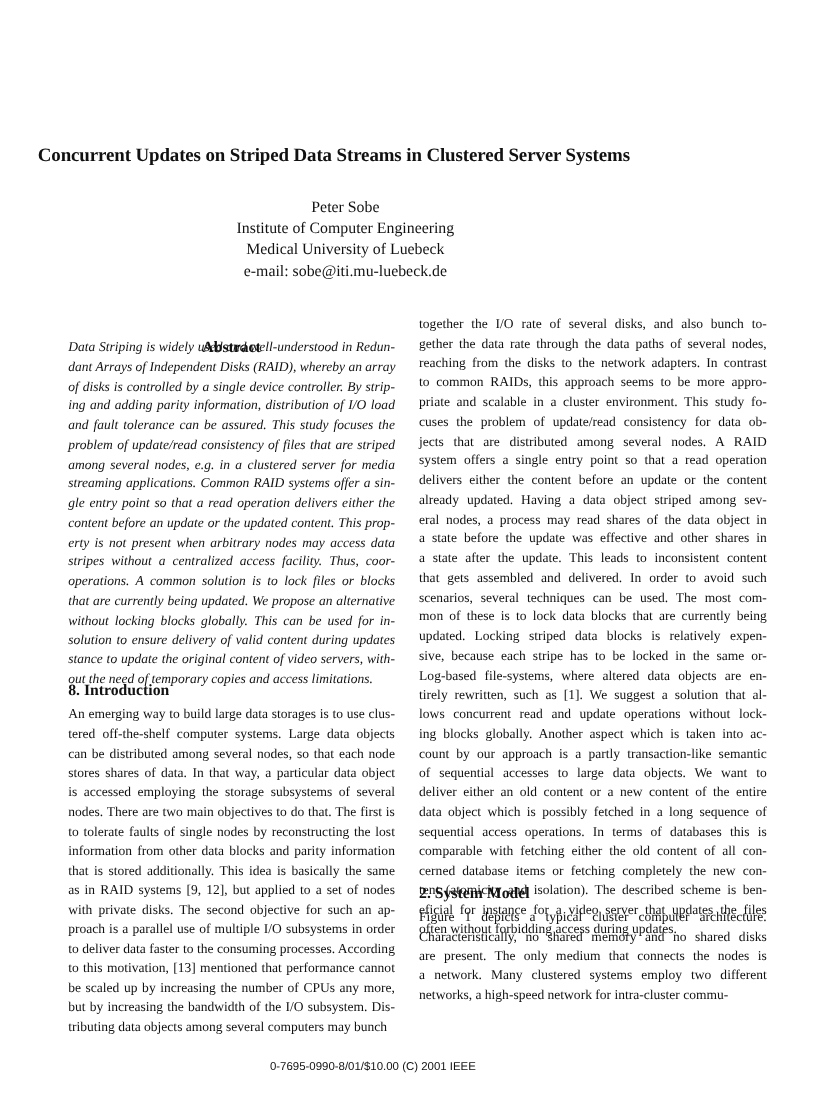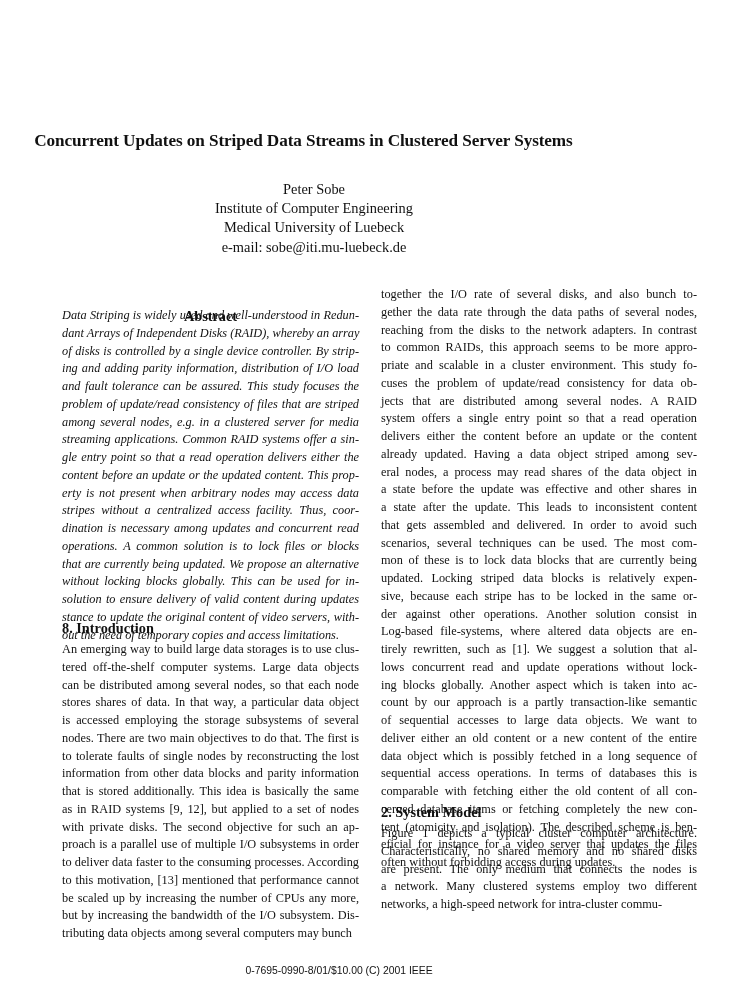--- a/index.html
+++ b/index.html
@@ -40,21 +40,20 @@
     <span class="line">of disks is controlled by a single device controller. By strip-</span>
     <span class="line">ing and adding parity information, distribution of I/O load</span>
     <span class="line">and fault tolerance can be assured. This study focuses the</span>
     <span class="line">problem of update/read consistency of files that are striped</span>
     <span class="line">among several nodes, e.g. in a clustered server for media</span>
     <span class="line">streaming applications. Common RAID systems offer a sin-</span>
     <span class="line">gle entry point so that a read operation delivers either the</span>
     <span class="line">content before an update or the updated content. This prop-</span>
     <span class="line">erty is not present when arbitrary nodes may access data</span>
     <span class="line">stripes without a centralized access facility. Thus, coor-</span>
-    <span class="line">dination is necessary among updates and concurrent read</span>
     <span class="line">operations. A common solution is to lock files or blocks</span>
     <span class="line">that are currently being updated. We propose an alternative</span>
     <span class="line">without locking blocks globally. This can be used for in-</span>
     <span class="line">solution to ensure delivery of valid content during updates</span>
     <span class="line">stance to update the original content of video servers, with-</span>
     <span class="line last">out the need of temporary copies and access limitations.</span>
   </div>
 
 <div class="sec-head" style="top:620px; left:62px;">8. Introduction</div>
 <div class="col left" style="top:641px;">
@@ -89,21 +88,20 @@
     <span class="line">delivers either the content before an update or the content</span>
     <span class="line">already updated. Having a data object striped among sev-</span>
     <span class="line">eral nodes, a process may read shares of the data object in</span>
     <span class="line">a state before the update was effective and other shares in</span>
     <span class="line">a state after the update. This leads to inconsistent content</span>
     <span class="line">that gets assembled and delivered. In order to avoid such</span>
     <span class="line">scenarios, several techniques can be used. The most com-</span>
     <span class="line">mon of these is to lock data blocks that are currently being</span>
     <span class="line">updated. Locking striped data blocks is relatively expen-</span>
     <span class="line">sive, because each stripe has to be locked in the same or-</span>
-    <span class="line">der against other operations. Another solution consist in</span>
     <span class="line">Log-based file-systems, where altered data objects are en-</span>
     <span class="line">tirely rewritten, such as [1]. We suggest a solution that al-</span>
     <span class="line">lows concurrent read and update operations without lock-</span>
     <span class="line">ing blocks globally. Another aspect which is taken into ac-</span>
     <span class="line">count by our approach is a partly transaction-like semantic</span>
     <span class="line">of sequential accesses to large data objects. We want to</span>
     <span class="line">deliver either an old content or a new content of the entire</span>
     <span class="line">data object which is possibly fetched in a long sequence of</span>
     <span class="line">sequential access operations. In terms of databases this is</span>
     <span class="line">comparable with fetching either the old content of all con-</span>

